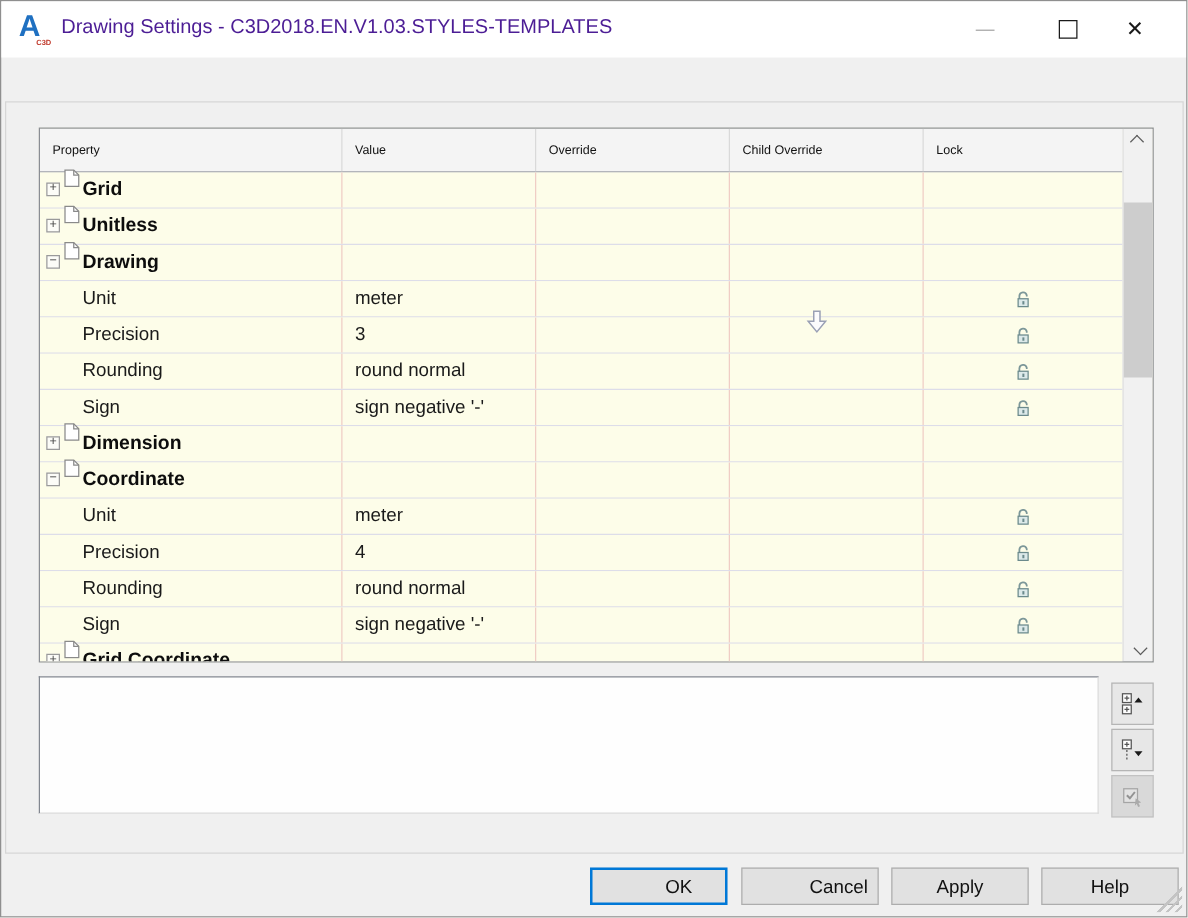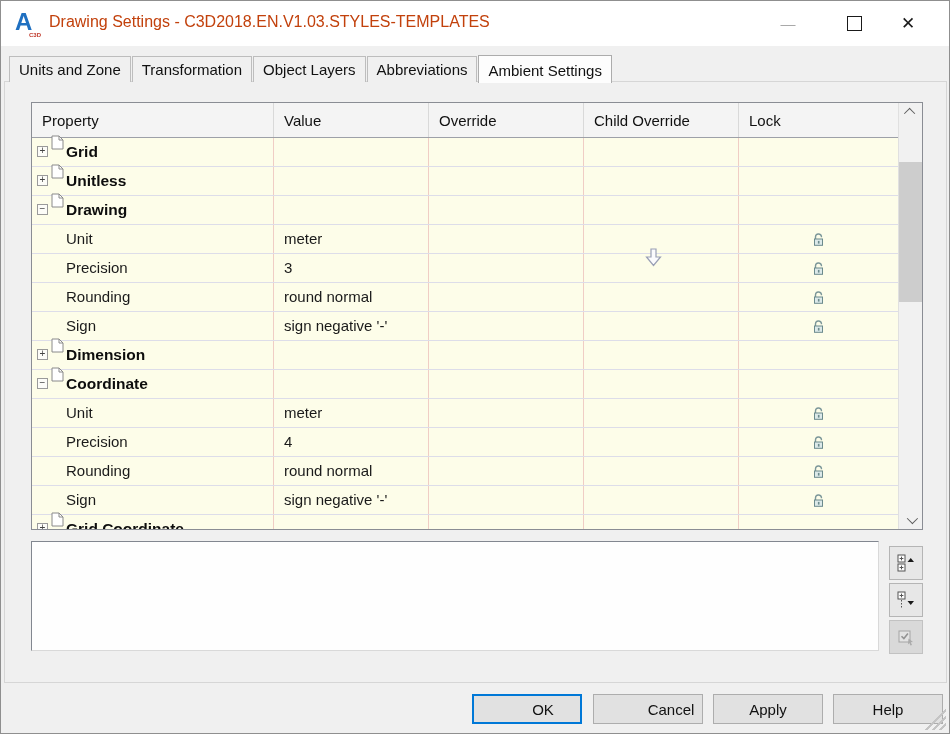--- a/index.html
+++ b/index.html
@@ -2,36 +2,36 @@
 <html style="--accent: #0078D7; --row-bg: #FDFDE9; --grid-v: #F0CDC5; --grid-h: #DDDDE9; --lock: #6B8A8C;"><head>
 <meta charset="utf-8">
 <style>
   html,body{margin:0;padding:0;background:#d7d7d7;font-family:"Liberation Sans",sans-serif;}
   .dialog{position:relative;width:950px;height:734px;background:#F0F0F0;border:1px solid #8f8f8f;box-sizing:border-box;overflow:hidden;}
   
   .titlebar{position:absolute;left:0;top:0;width:100%;height:45px;background:#FFFFFF;}
   .appicon{position:absolute;left:13px;top:10px;width:26px;height:26px;}
   .appicon .a{position:absolute;left:1px;top:-3px;font-weight:bold;font-size:24px;color:#1F70C1;font-family:"Liberation Sans",sans-serif;}
   .appicon .c3d{position:absolute;right:-1px;bottom:-1px;font-weight:bold;font-size:6px;color:#C0392B;letter-spacing:0;}
-  .title-text{position:absolute;left:48px;top:12px;font-size:16px;color:#c2410c;white-space:nowrap;}
+  .title-text{position:absolute;left:48px;top:12px;font-size:16px;color:#4c1d95;white-space:nowrap;}
   .winbtn{position:absolute;top:0;width:46px;height:45px;display:flex;align-items:center;justify-content:center;cursor:default;}
   .btn-min{right:138px;color:#A9A9A9;font-size:15px;}
   .btn-max{right:72px;}
   .btn-max .sq{width:13px;height:13px;border:1.4px solid #1a1a1a;}
   .btn-close{right:18px;font-size:17px;color:#1a1a1a;}
   
   .tabs{position:absolute;left:8px;top:53px;height:28px;display:flex;align-items:flex-end;z-index:3;}
   .tab{box-sizing:border-box;height:26px;padding:4px 9px 0 9px;font-size:15px;color:#111;background:#F0F0F0;border:1px solid #BDBDBD;border-bottom:none;margin-right:1px;white-space:nowrap;}
   .tab.active{height:28px;padding-top:6px;background:#FDFDFD;position:relative;z-index:4;margin-bottom:-1px;border-color:#ACACAC;}
   .panel{position:absolute;left:3px;top:80px;width:943px;height:602px;background:#F0F0F0;border:1px solid #D6D6D6;box-sizing:border-box;z-index:1;}
   
   .tablewrap{position:absolute;left:30px;top:101px;width:892px;height:428px;border:1px solid #8A8D94;background:var(--row-bg,#FDFDE9);box-sizing:border-box;overflow:hidden;z-index:2;}
   .gridarea{position:absolute;left:0;top:0;width:866px;height:100%;}
   .thead{display:flex;height:35px;background:#F4F4F4;border-bottom:1px solid #9DA0A8;box-sizing:border-box;}
-  .hcell{box-sizing:border-box;border-right:1px solid #D9D9D9;font-size:15px;color:#111;display:flex;align-items:center;padding-left:10px;}
+  .hcell{box-sizing:border-box;border-right:1px solid #D9D9D9;font-size:10px;color:#111;display:flex;align-items:center;padding-left:10px;}
   .hcell:last-child{border-right:none;text-align:right;}
   .w1{width:242px}.w2{width:155px}.w3{width:155px}.w4{width:155px}.w5{width:159px}
   .tbody{position:relative;}
   .trow{display:flex;height:29px;box-sizing:border-box;border-bottom:1px solid var(--grid-h,#DDDDE9);background:var(--row-bg,#FDFDE9);}
   .cell{box-sizing:border-box;border-right:1px solid var(--grid-v,#F0CDC5);position:relative;font-size:15px;color:#1a1a1a;}
   .cell:last-child{border-right:none;}
   .cell .lab{display:block;margin-left:34px;line-height:28px;white-space:nowrap;overflow:hidden;}
   .trow.category .lab{font-weight:bold;font-size:15.5px;color:#0d0d0d;}
   .cell.val{line-height:28px;padding-left:10px;white-space:nowrap;}
   .cell.lockc{display:flex;align-items:center;justify-content:center;}
@@ -75,27 +75,20 @@
         <span>—</span>
       </div>
     <div class="winbtn btn-max">
         <span class="sq"></span>
       </div>
     <div class="winbtn btn-close">
         <span>✕</span>
       </div>
   </div>
 
-  <div class="tabs">
-    <div class="tab">Units and Zone</div>
-    <div class="tab">Transformation</div>
-    <div class="tab">Object Layers</div>
-    <div class="tab">Abbreviations</div>
-    <div class="tab active">Ambient Settings</div>
-  </div>
   <div class="panel"></div>
 
   <div class="tablewrap">
     <div class="gridarea">
       <div class="thead">
         <div class="hcell w1">Property</div>
         <div class="hcell w2">Value</div>
         <div class="hcell w3">Override</div>
         <div class="hcell w4">Child Override</div>
         <div class="hcell w5">Lock</div>

